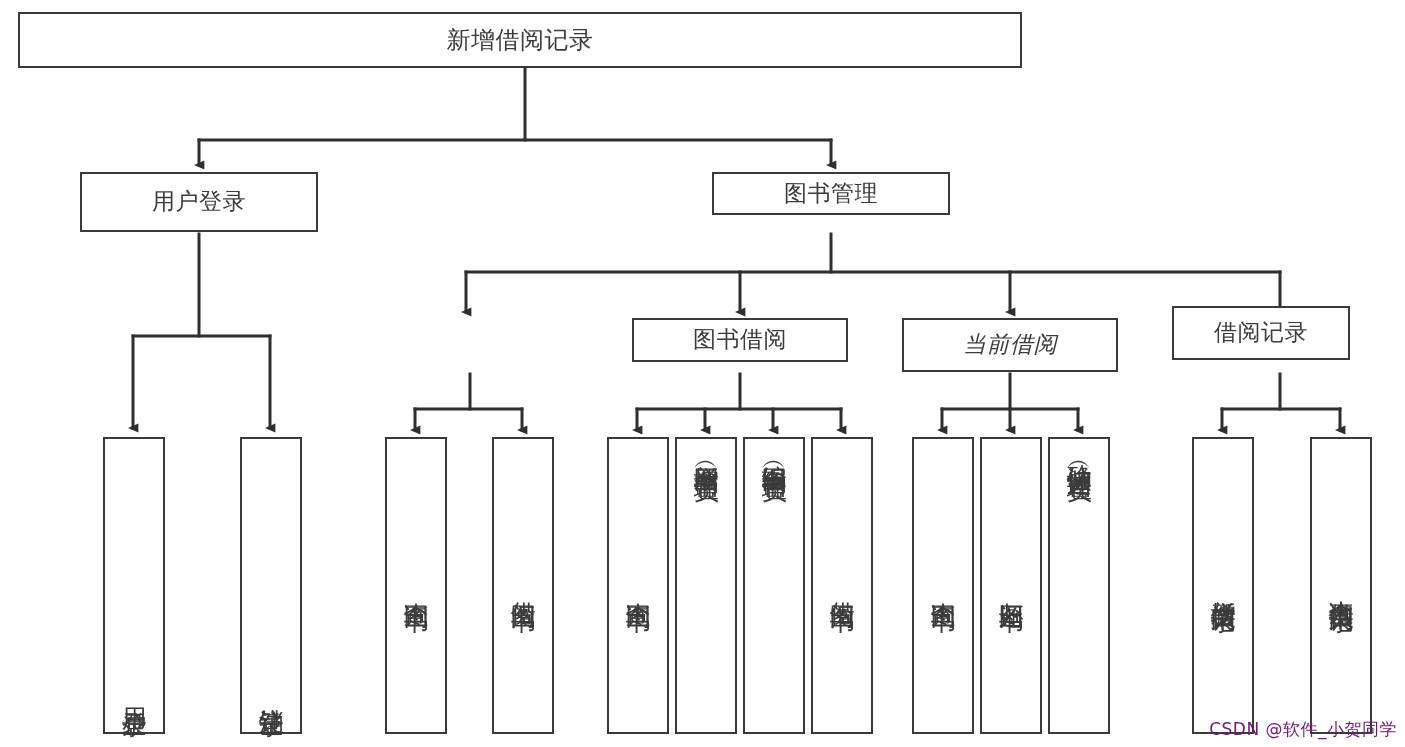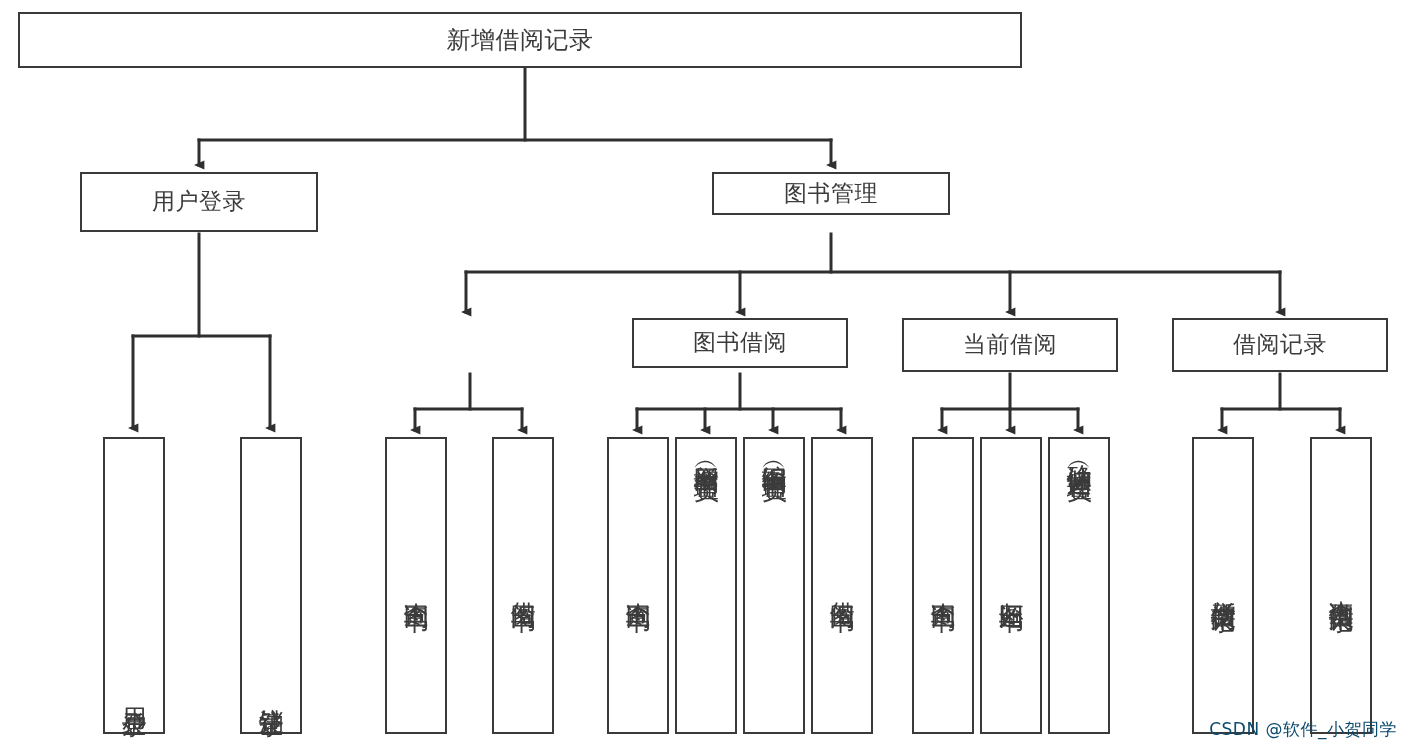--- a/index.html
+++ b/index.html
@@ -60,21 +60,21 @@
     padding-top: 6px;
   }
   .node.root {
     font-size: 24px;
   }
   .watermark {
     position: absolute;
     right: 8px;
     bottom: 6px;
     font-size: 17px;
-    color: #0c4a6e;
+    color: #701a75;
     letter-spacing: 0.5px;
     white-space: nowrap;
   }
 </style>
 </head>
 <body>
 
 <div id="canvas">
 
   <svg class="edges" viewBox="0 0 1405 747">
@@ -131,27 +131,27 @@
     <span>新增借阅记录</span>
   </div>
 
   <div class="node horiz" style="left:80px; top:172px; width:238px; height:60px;">
     <span>用户登录</span>
   </div>
   <div class="node horiz" style="left:712px; top:172px; width:238px; height:43px;">
     <span>图书管理</span>
   </div>
 
-  <div class="node horiz" style="left:632px; top:318px; width:216px; height:50px;">
+  <div class="node horiz" style="left:632px; top:318px; width:216px; height:44px;">
     <span>图书借阅</span>
   </div>
-  <div class="node horiz" style="left:902px; top:318px; width:216px; height:54px;">
+  <div class="node horiz" style="left:902px; top:318px; width:216px; height:54px;font-style:italic;">
     <span>当前借阅</span>
   </div>
-  <div class="node horiz" style="left:1172px; top:318px; width:216px; height:54px;">
+  <div class="node horiz" style="left:1172px; top:306px; width:178px; height:54px;">
     <span>借阅记录</span>
   </div>
 
   <div class="node vert bottomfill" style="left:103px; top:437px; width:62px; height:297px;">
     <span>用户登录</span>
   </div>
   <div class="node vert bottomfill" style="left:240px; top:437px; width:62px; height:297px;">
     <span>注销登录</span>
   </div>
 

